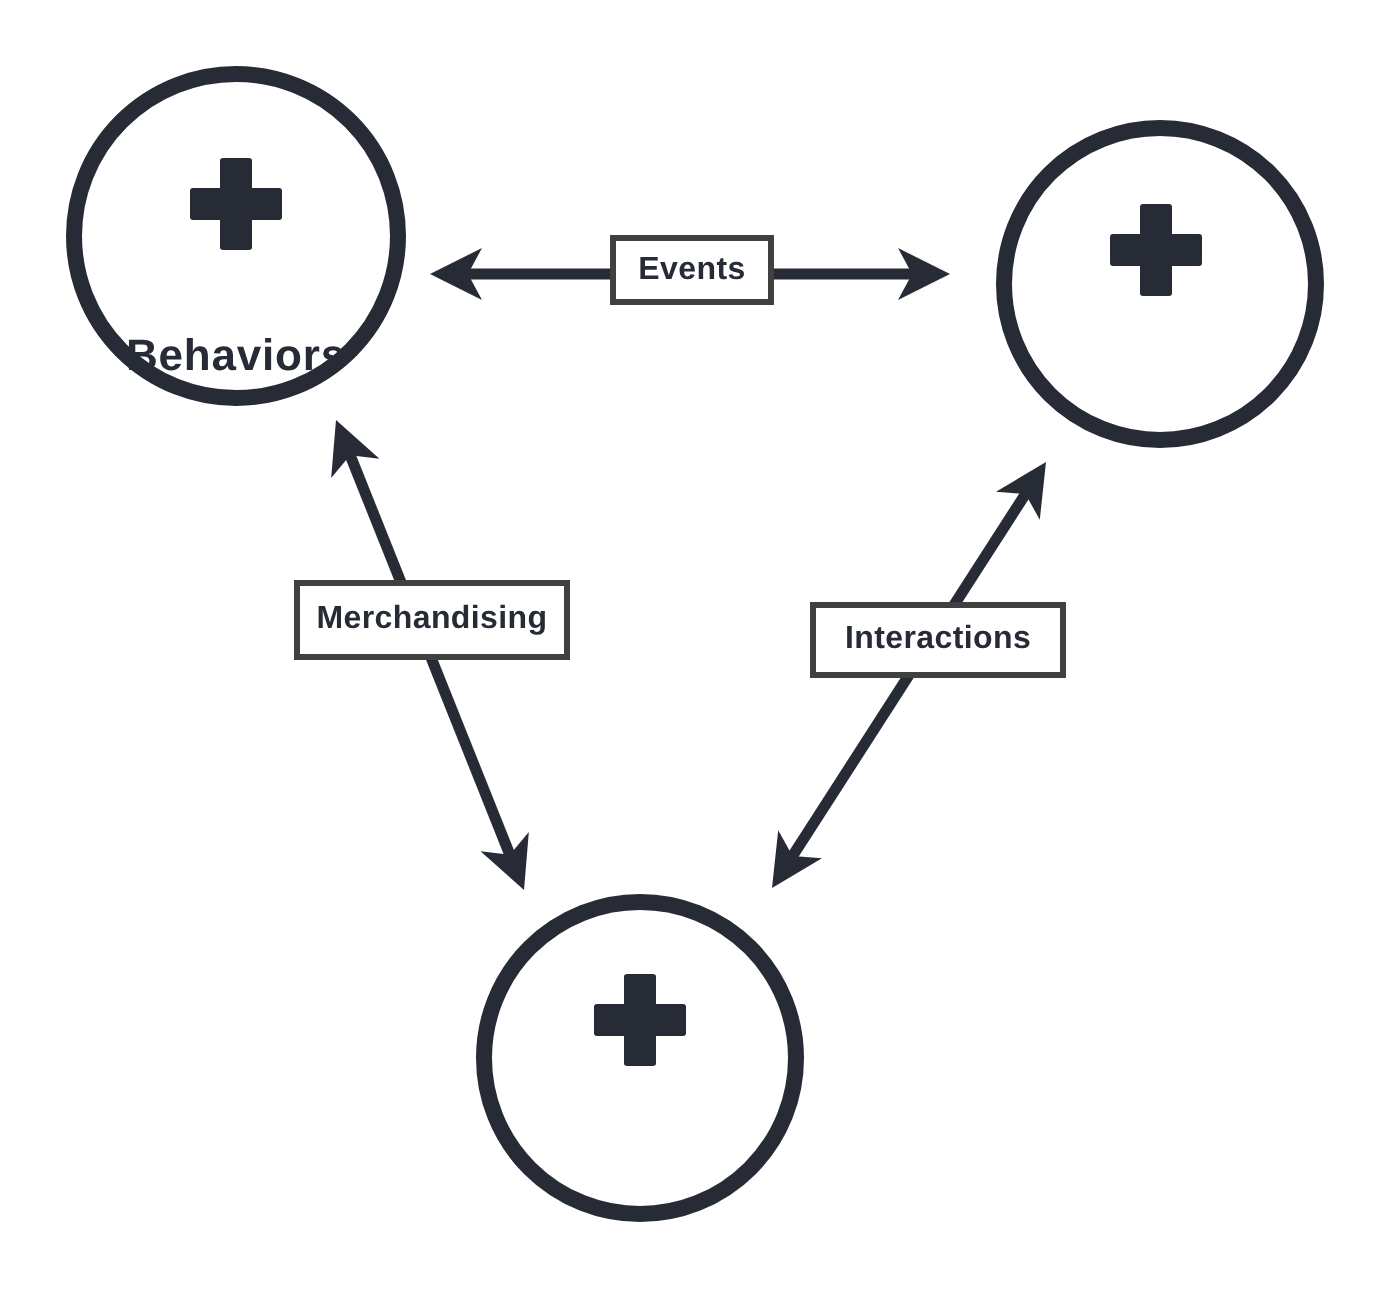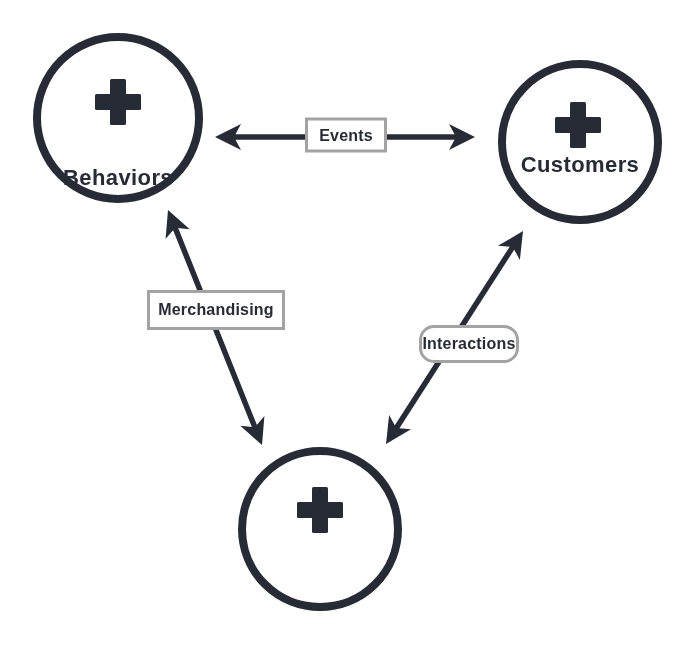--- a/index.html
+++ b/index.html
@@ -20,34 +20,34 @@
     color: #262b35;
     font-weight: bold;
     font-size: 22px;
     letter-spacing: 0.4px;
     white-space: nowrap;
   }
   .edge-box {
     position: absolute;
     transform: translate(-50%, -50%);
     background: #ffffff;
-    border: 3px solid #a3a3a3;
+    border: 3px solid #404040;
     color: #262b35;
     font-weight: bold;
     font-size: 16px;
     letter-spacing: 0.2px;
     display: flex;
     align-items: center;
     justify-content: center;
     white-space: nowrap;
     box-sizing: border-box;
   }
   #edge-box-events        { left: 346px; top: 135px; width: 82px;  height: 35px; }
   #edge-box-merchandising { left: 216px; top: 310px; width: 138px; height: 40px; }
-  #edge-box-interactions  { left: 469px; top: 344px; width: 100px; height: 38px; border-radius: 15px; }
+  #edge-box-interactions  { left: 469px; top: 320px; width: 128px; height: 38px; }
   #node-label-behaviors { left: 118px; top: 146px; margin-top: 32px; }
   #node-label-customers { left: 580px; top: 165px; }
   #node-label-products  { left: 320px; top: 548px; }
 </style>
 </head>
 <body>
 
 <div class="canvas">
 
   <svg width="700" height="645" viewBox="0 0 700 645">
@@ -77,19 +77,18 @@
     <line class="ink-stroke" stroke-width="5.5" x1="174.7" y1="226.7" x2="255.3" y2="428.3"></line>
     <polygon class="ink-fill" points="0,0 -26,13 -19,0 -26,-13" transform="translate(168,210) rotate(-111.8)"></polygon>
     <polygon class="ink-fill" points="0,0 -26,13 -19,0 -26,-13" transform="translate(262,445) rotate(68.2)"></polygon>
 
     <line class="ink-stroke" stroke-width="5.5" x1="513.3" y1="246.1" x2="395.7" y2="428.9"></line>
     <polygon class="ink-fill" points="0,0 -26,13 -19,0 -26,-13" transform="translate(523,231) rotate(-57.3)"></polygon>
     <polygon class="ink-fill" points="0,0 -26,13 -19,0 -26,-13" transform="translate(386,444) rotate(122.7)"></polygon>
   </svg>
 
   <div class="node-label" id="node-label-behaviors">Behaviors</div>
-  <div class="node-label" id="node-label-customers">Customers</div>
 
   <div class="edge-box" id="edge-box-events">Events</div>
   <div class="edge-box" id="edge-box-merchandising">Merchandising</div>
   <div class="edge-box" id="edge-box-interactions">Interactions</div>
 
 </div>
 
 </body></html>

